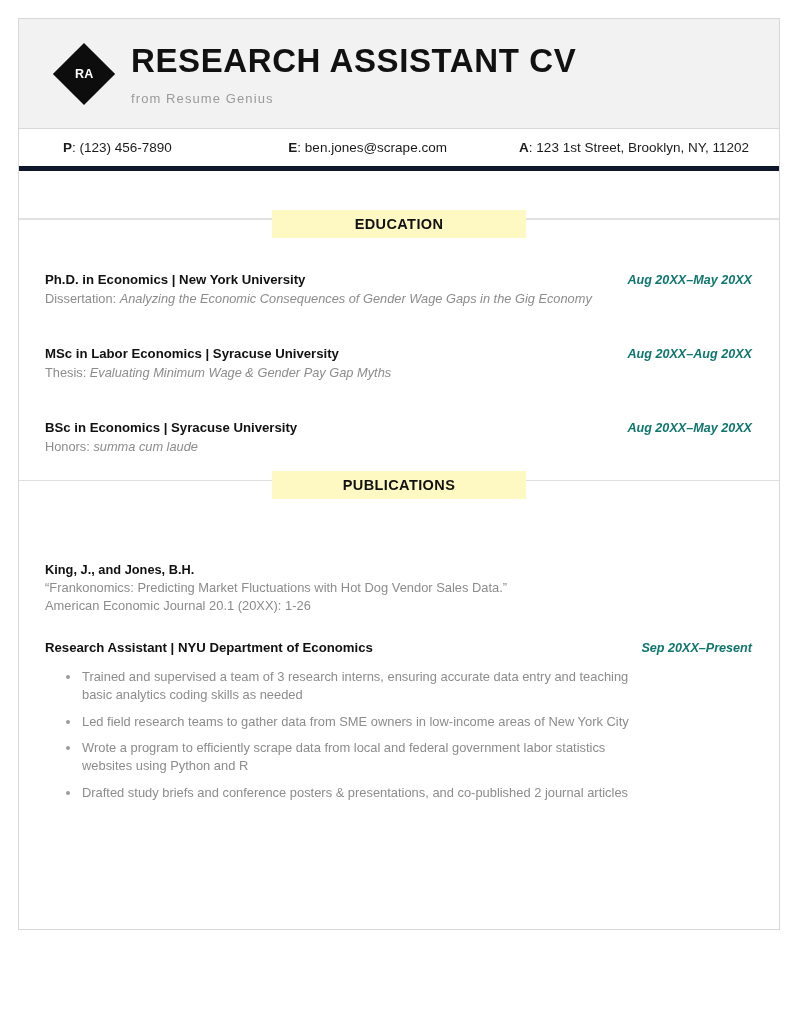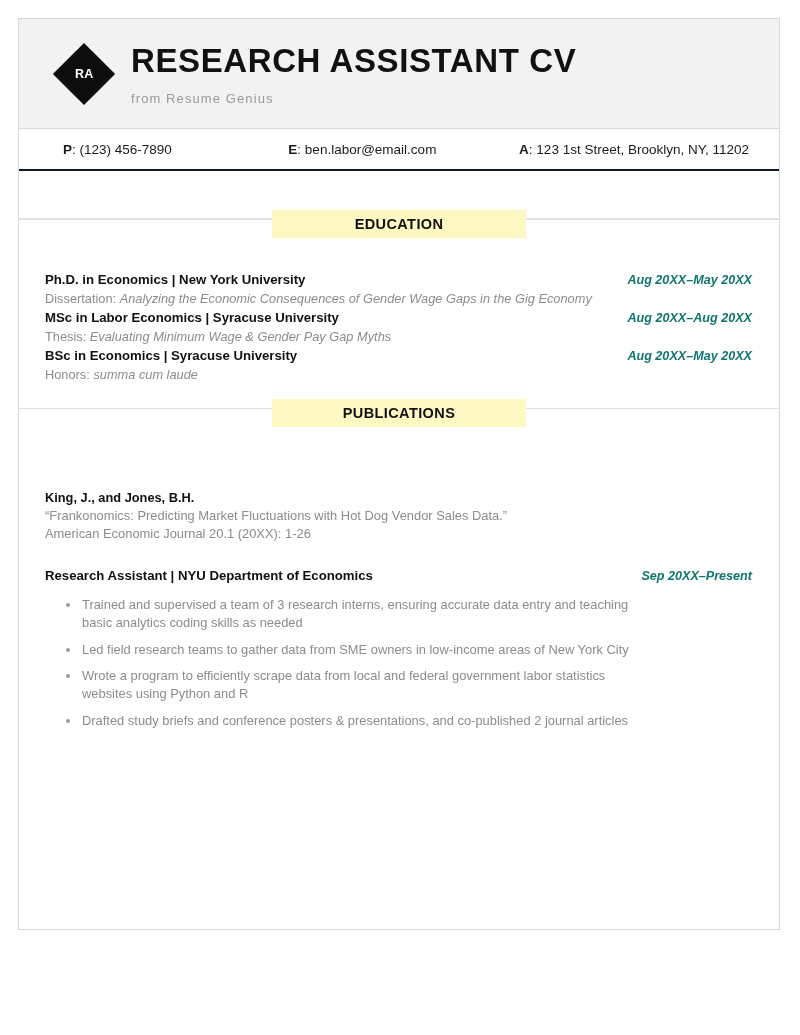--- a/index.html
+++ b/index.html
@@ -74,21 +74,21 @@
   .cv-subtitle {
     font-size: 13px;
     color: #9a9a9a;
     letter-spacing: 1.1px;
     margin-top: 12px;
   }
 
   
   .contact-bar {
     height: 42px;
-    border-bottom: 2px solid #0f172a;
+    border-bottom: 5px solid #0f172a;
     display: flex;
     align-items: center;
     font-size: 13.5px;
     color: #1b1b1b;
     padding: 0 30px 0 44px;
     box-sizing: border-box;
   }
   .contact-item { white-space: nowrap; }
   .contact-item b { font-weight: bold; }
   .contact-phone { width: 250px; }
@@ -156,21 +156,21 @@
     white-space: nowrap;
     padding-left: 14px;
   }
   .entry-detail {
     font-size: 12.8px;
     color: #8c8c8c;
     margin-top: 4px;
   }
   .entry-detail i { font-style: italic; }
 
-  .edu-list .entry + .entry { margin-top: 4px; }
+  .edu-list .entry + .entry { margin-top: 40px; }
   .edu-section-body { padding-top: 23px; padding-bottom: 26px; }
 
   
   .pub-section-body { padding-top: 52px; padding-bottom: 0; }
   .pub + .pub { margin-top: 17px; }
   .pub-authors {
     font-size: 12.8px;
     font-weight: bold;
     color: #111111;
   }
@@ -222,21 +222,21 @@
       <div class="cv-title">RESEARCH ASSISTANT CV</div>
       <div class="cv-subtitle">from Resume Genius</div>
     </div>
   </div>
 
   <div class="contact-bar">
     <div class="contact-item contact-phone">
       <b>P</b><span>: (123) 456-7890</span>
     </div>
     <div class="contact-item contact-email">
-      <b>E</b><span>: ben.labor@email.com</span>
+      <b>E</b><span>: ben.jones@scrape.com</span>
     </div>
     <div class="contact-item contact-address">
       <b>A</b><span>: 123 1st Street, Brooklyn, NY, 11202</span>
     </div>
   </div>
 
   <div class="spacer-band"></div>
 
   <div class="section-head">
     <div class="rule"></div>

